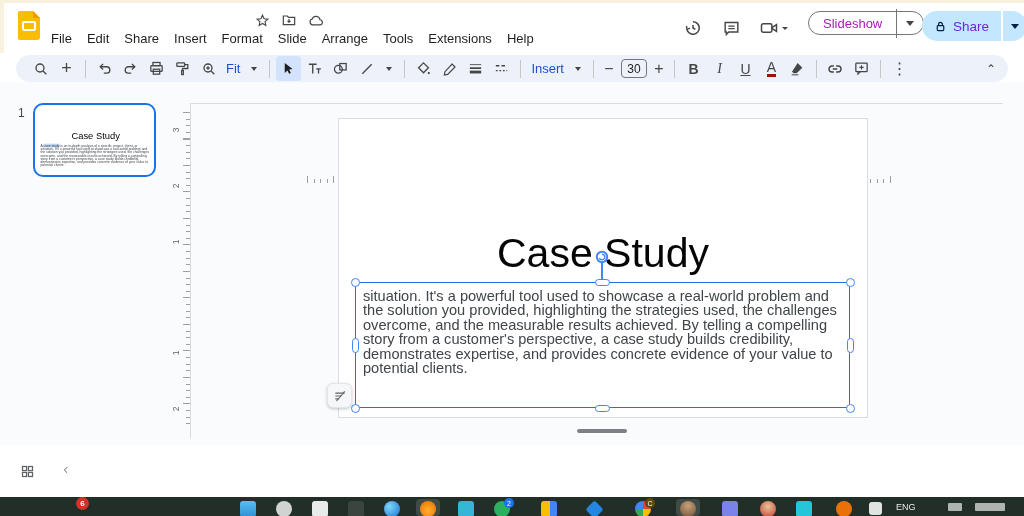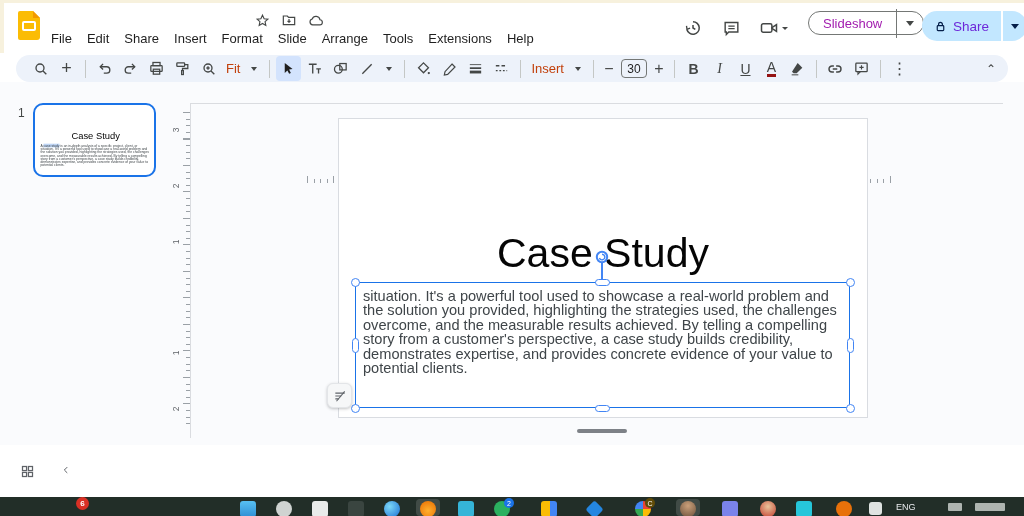--- a/index.html
+++ b/index.html
@@ -28,21 +28,21 @@
   #btn-share{left:918px;top:8px;height:30px;display:flex;}
   #btn-share .main{display:flex;align-items:center;gap:6px;background:var(--share-bg);border-radius:15px 0 0 15px;padding:0 12px 0 12px;font-size:13.5px;color:#6d28d9;font-weight:500;}
   #btn-share .dd{display:flex;align-items:center;background:var(--share-bg);border-radius:0 15px 15px 0;padding:0 8px;margin-left:2px;}
   #btn-share .dd .caret{border-top-color:#041e49;}
 
   
   #toolbar{left:16px;top:55px;width:992px;height:27px;background:var(--toolbar-bg);border-radius:14px;display:flex;align-items:center;padding:0 12px;gap:1px;}
   .ic{width:25px;height:25px;min-width:25px;display:flex;align-items:center;justify-content:center;color:#444746;font-size:14px;border-radius:4px;}
   .ic.sel{background:var(--selected-tool-bg);}
   .tsep{width:1px;height:18px;background:#c4c7c5;margin:0 5px;}
-  .tb-label{font-size:13px;color:#c2410c;padding:0 4px;white-space:nowrap;}
+  .tb-label{font-size:13px;color:#1d4ed8;padding:0 4px;white-space:nowrap;}
   .small-caret{width:0;height:0;border:3.5px solid transparent;border-top:4.5px solid #444746;margin-top:4px;}
   #font-size-box{width:26px;height:19px;border:1px solid #747775;border-radius:4px;display:flex;align-items:center;justify-content:center;font-size:12px;color:#1f1f1f;margin:0 2px;}
   .fmt{font-size:14px;color:#444746;}
   #collapse-toolbar{margin-left:auto;color:#444746;font-size:12px;}
 
   
   #workarea{left:0;top:82px;width:1024px;height:363px;background:#fafbfd;}
 
   
   #slide-number{left:18px;top:24px;font-size:12px;color:#444746;}

